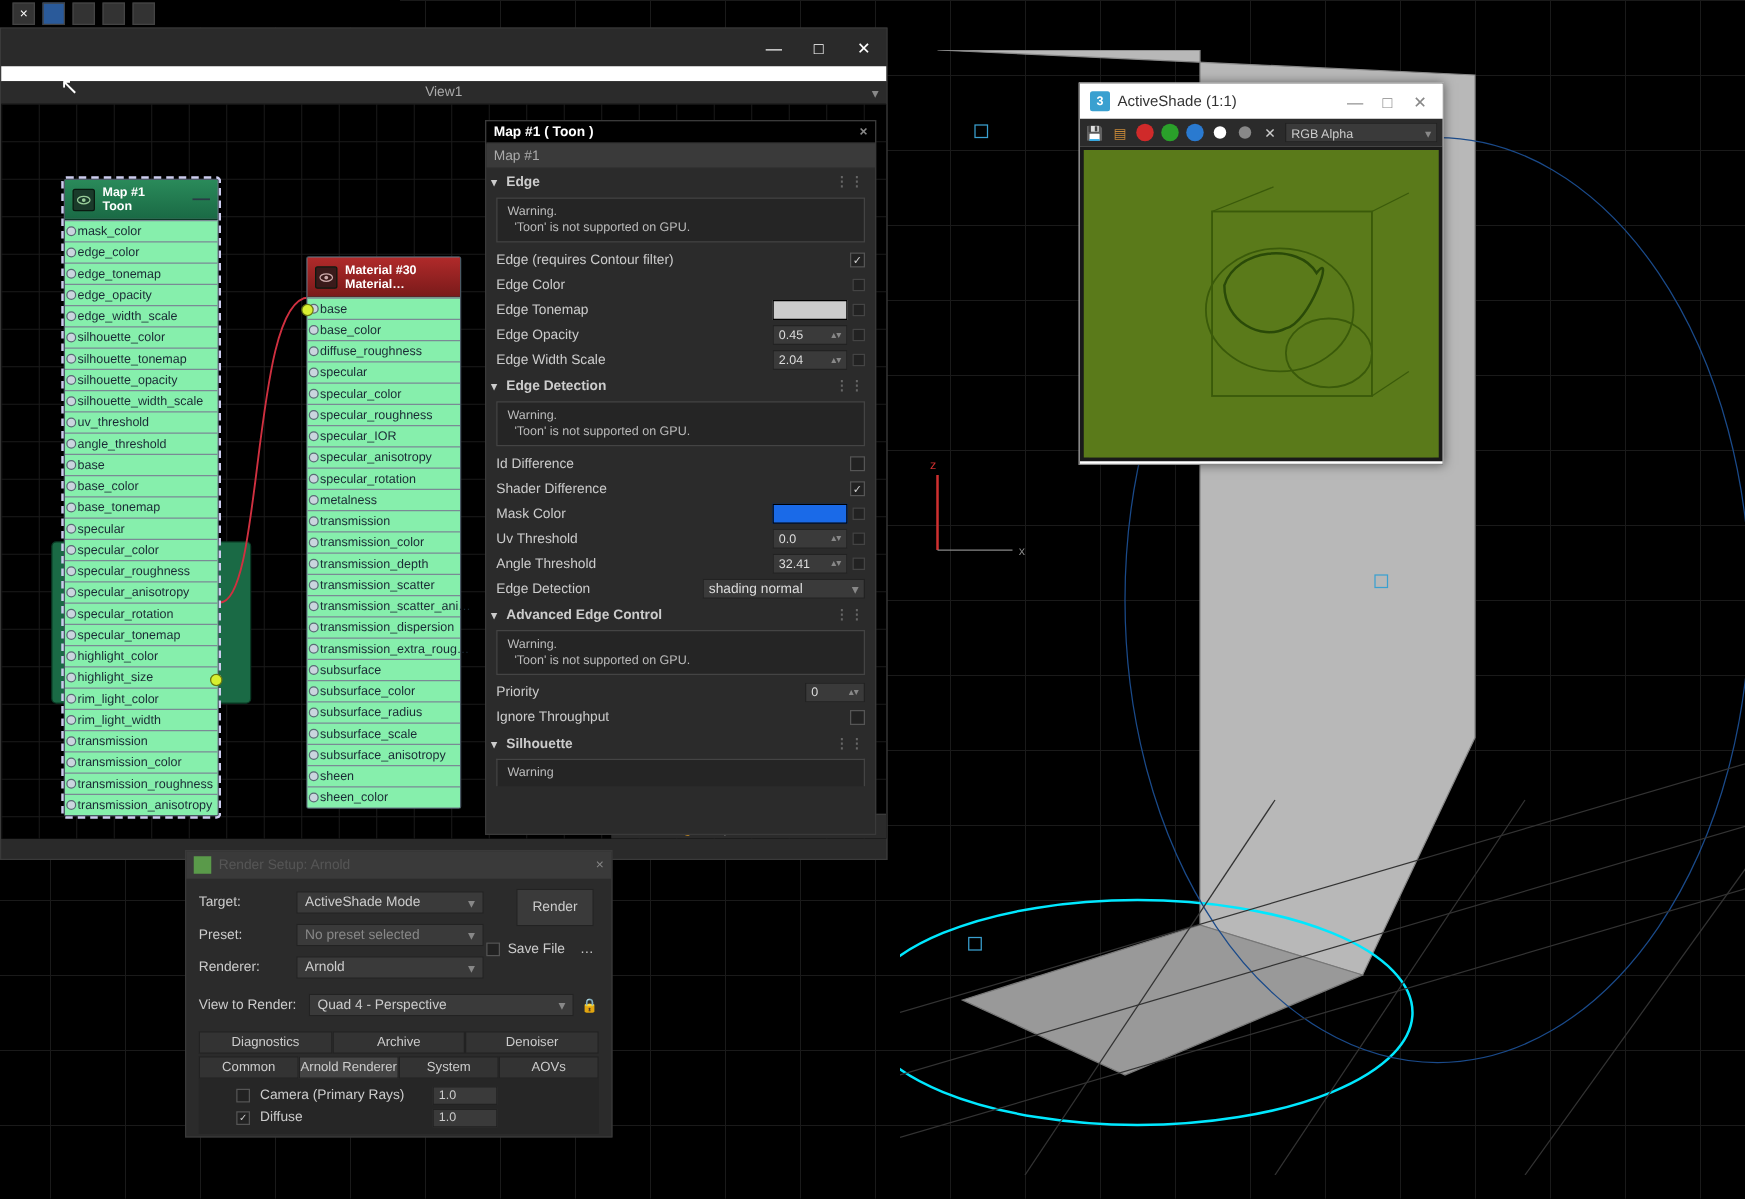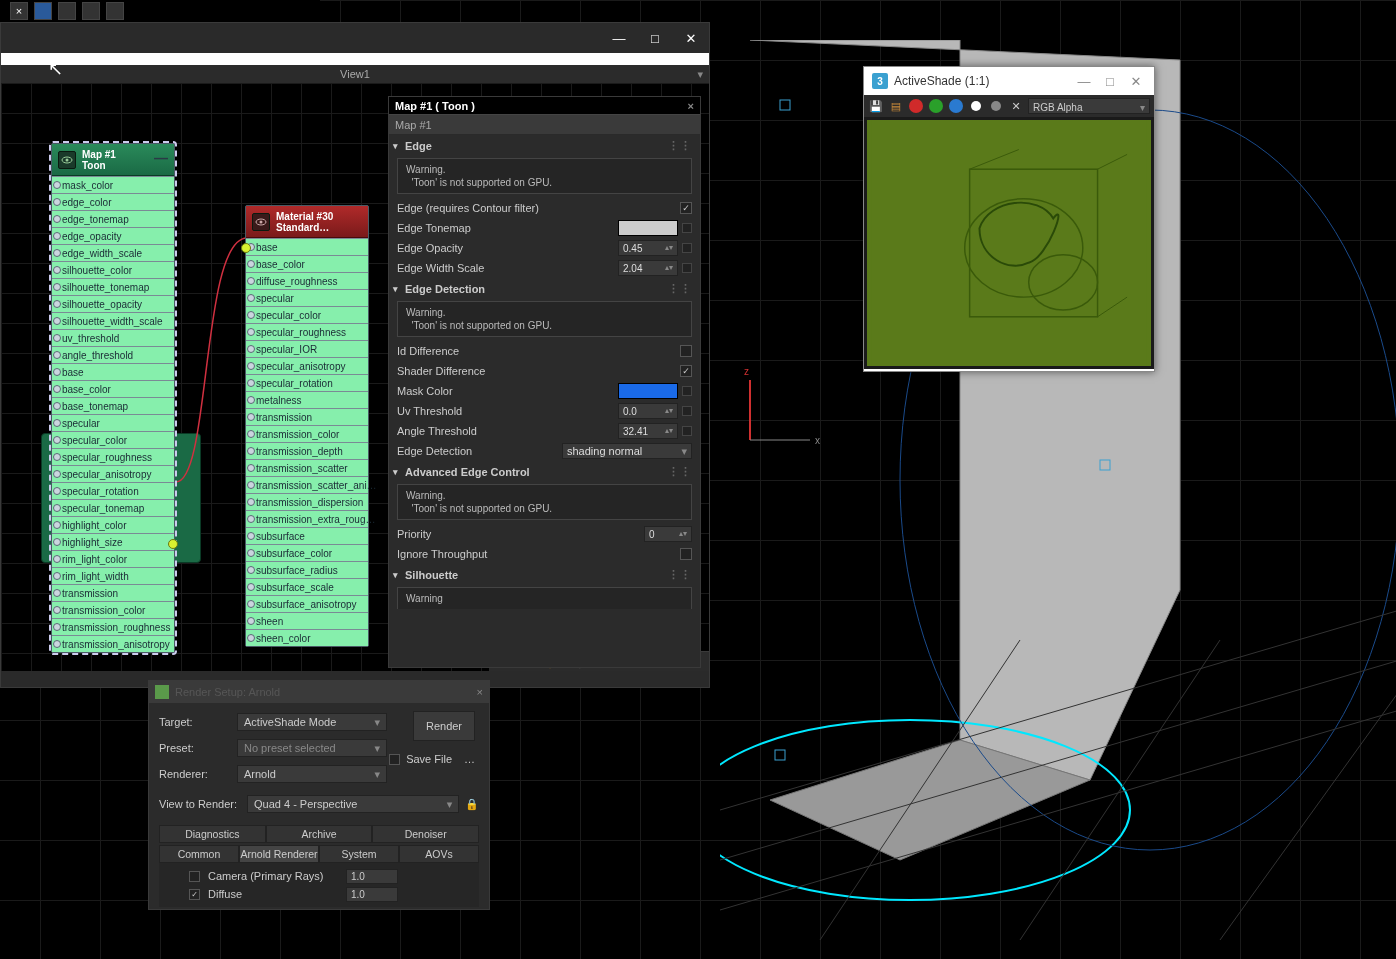--- a/index.html
+++ b/index.html
@@ -214,21 +214,21 @@
     <div class="node mat" style="left:244px; top:122px; width:124px;">
       <div class="nh">
         <span class="eye" style="background:#3a1a1a;">
           <svg width="12" height="8" viewBox="0 0 12 8">
               <ellipse cx="6" cy="4" rx="5" ry="3" fill="none" stroke="#caa" stroke-width="1"></ellipse>
               <circle cx="6" cy="4" r="1.5" fill="#caa"></circle>
             </svg>
         </span>
         <span class="tt">
           <span>Material #30</span>
-          <span>Standard…</span>
+          <span>Material…</span>
         </span>
       </div>
       <div class="params" id="mat-params">
           <div class="prow"><span class="dot"></span>base</div>
           <div class="prow"><span class="dot"></span>base_color</div>
           <div class="prow"><span class="dot"></span>diffuse_roughness</div>
           <div class="prow"><span class="dot"></span>specular</div>
           <div class="prow"><span class="dot"></span>specular_color</div>
           <div class="prow"><span class="dot"></span>specular_roughness</div>
           <div class="prow"><span class="dot"></span>specular_IOR</div>
@@ -282,20 +282,25 @@
     </div>
   <div class="warn">
     <span>Warning.</span><br>
     &nbsp;&nbsp;<span>'Toon' is not supported on GPU.</span>
   </div>
   <div class="rrow">
     <span class="lbl">Edge (requires Contour filter)</span>
     <span class="chk on"></span>
   </div>
   <div class="rrow">
+    <span class="lbl">Edge Color</span>
+    <span style="width:60px;"></span>
+      <span class="endchk"></span>
+  </div>
+  <div class="rrow">
     <span class="lbl">Edge Tonemap</span>
     <span class="sw"></span>
       <span class="endchk"></span>
   </div>
   <div class="rrow">
     <span class="lbl">Edge Opacity</span>
     <span class="spin">
         <span class="v">0.45</span>
         <span class="ar">▴▾</span>
       </span>

